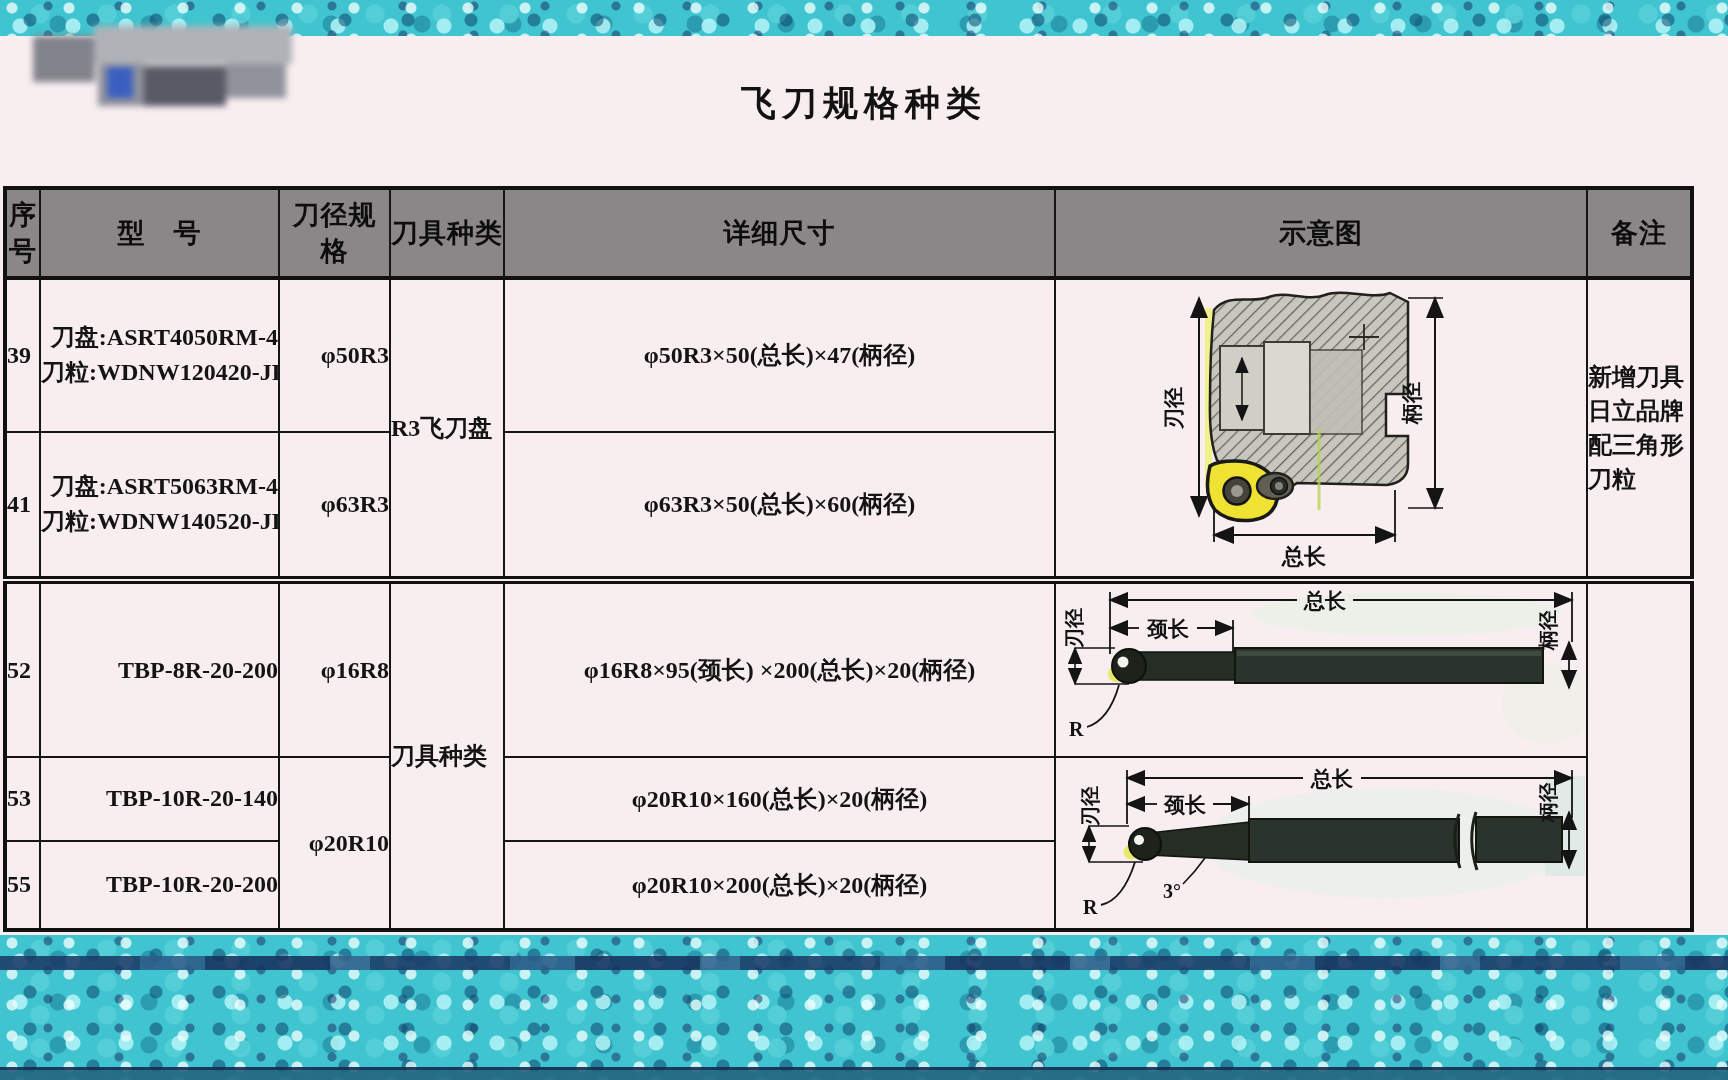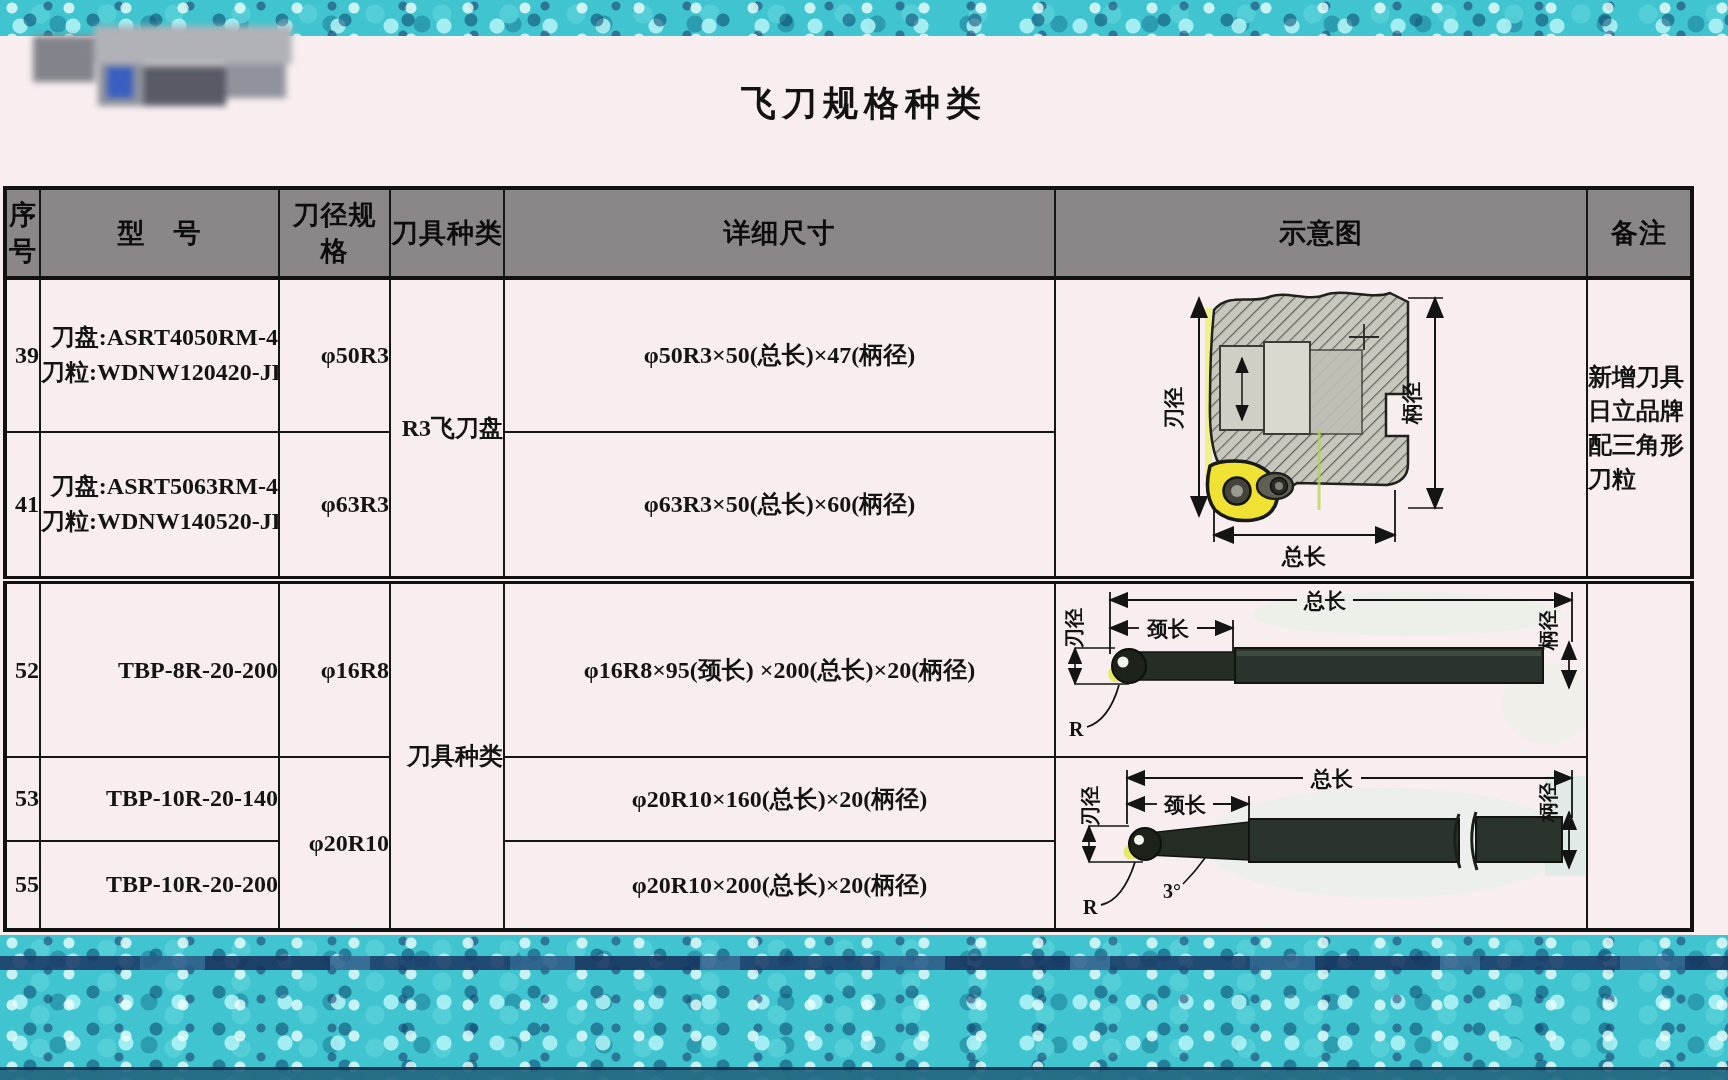--- a/index.html
+++ b/index.html
@@ -40,21 +40,21 @@
   
   .page-title{position:absolute;left:0;top:80px;width:100%;text-align:center;
     font-size:35px;font-weight:bold;letter-spacing:6px;color:#121212;}
   
   table.spec{position:absolute;left:3px;top:186px;border-collapse:collapse;table-layout:fixed;
     width:1687px;border:4px solid #111;}
   table.spec th,table.spec td{border:2px solid #161616;padding:0;vertical-align:middle;
     font-size:24px;font-weight:600;color:#141414;overflow:hidden;}
   table.spec thead th{background:#8b8789;font-size:27px;font-weight:bold;color:#0d0d0d;
     border-bottom:4px solid #111;text-align:center;letter-spacing:1px;}
-  td.t-c{text-align:right;}
+  td.t-c{text-align:left;}
   td.t-l{text-align:right;padding-left:8px;}
   td.pad6{text-align:right;padding-left:6px;}
   td.pad4{text-align:center;padding-left:5px;}
   .model-line{line-height:35px;white-space:nowrap;}
   td.t-diag{text-align:center;padding:0;}
   td.t-remark{font-size:22px;font-weight:600;line-height:34px;padding:0 4px 0 7px;text-align:left;margin-left:43px;}
   tr.sec td{border-top:8px double #111;}
   svg text{font-family:"Liberation Serif","DejaVu Serif",serif;font-weight:600;fill:#121212;}
 </style>
 </head>

